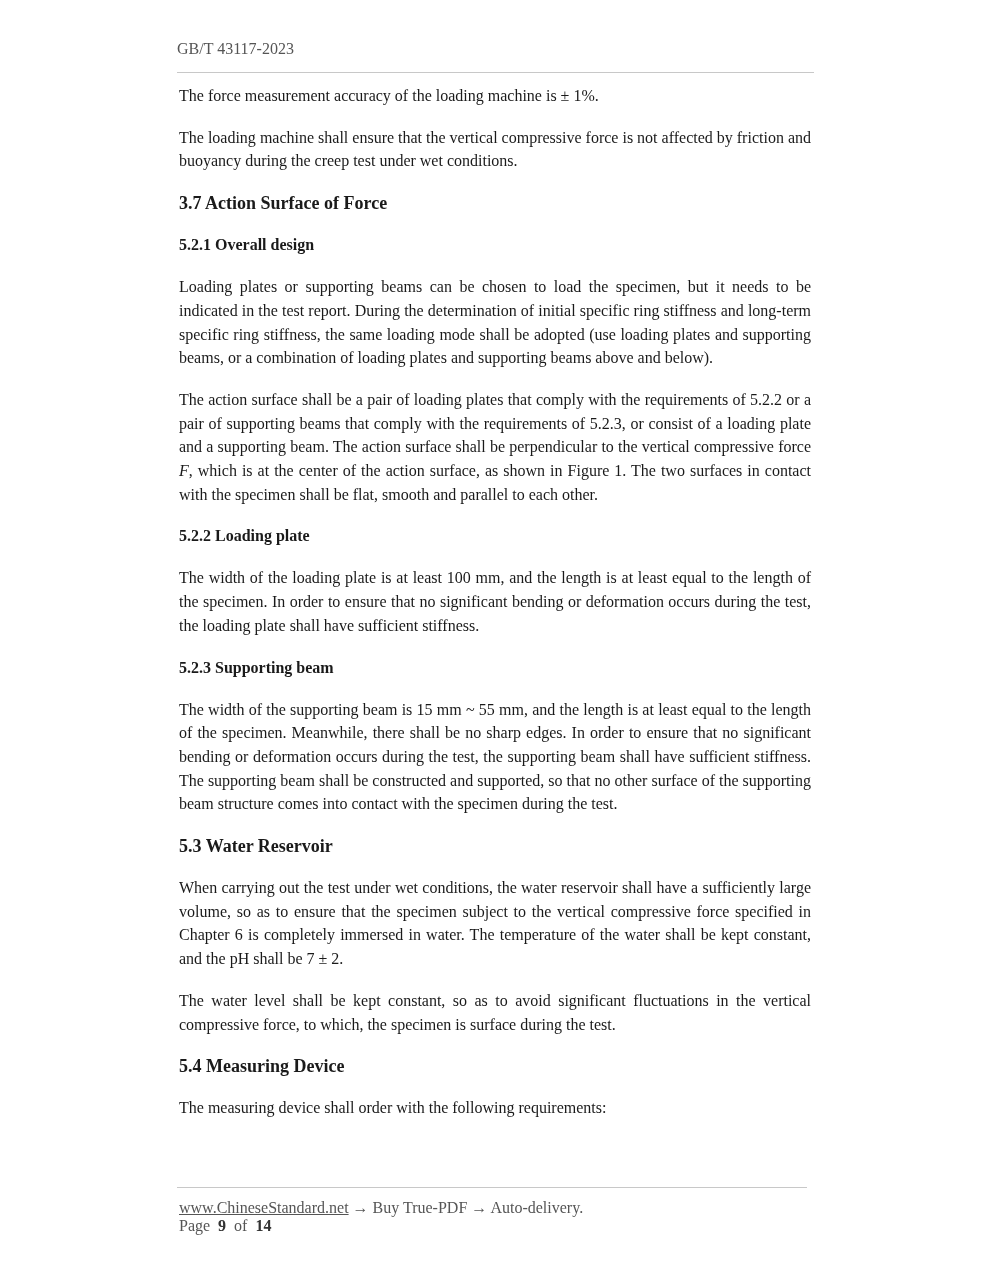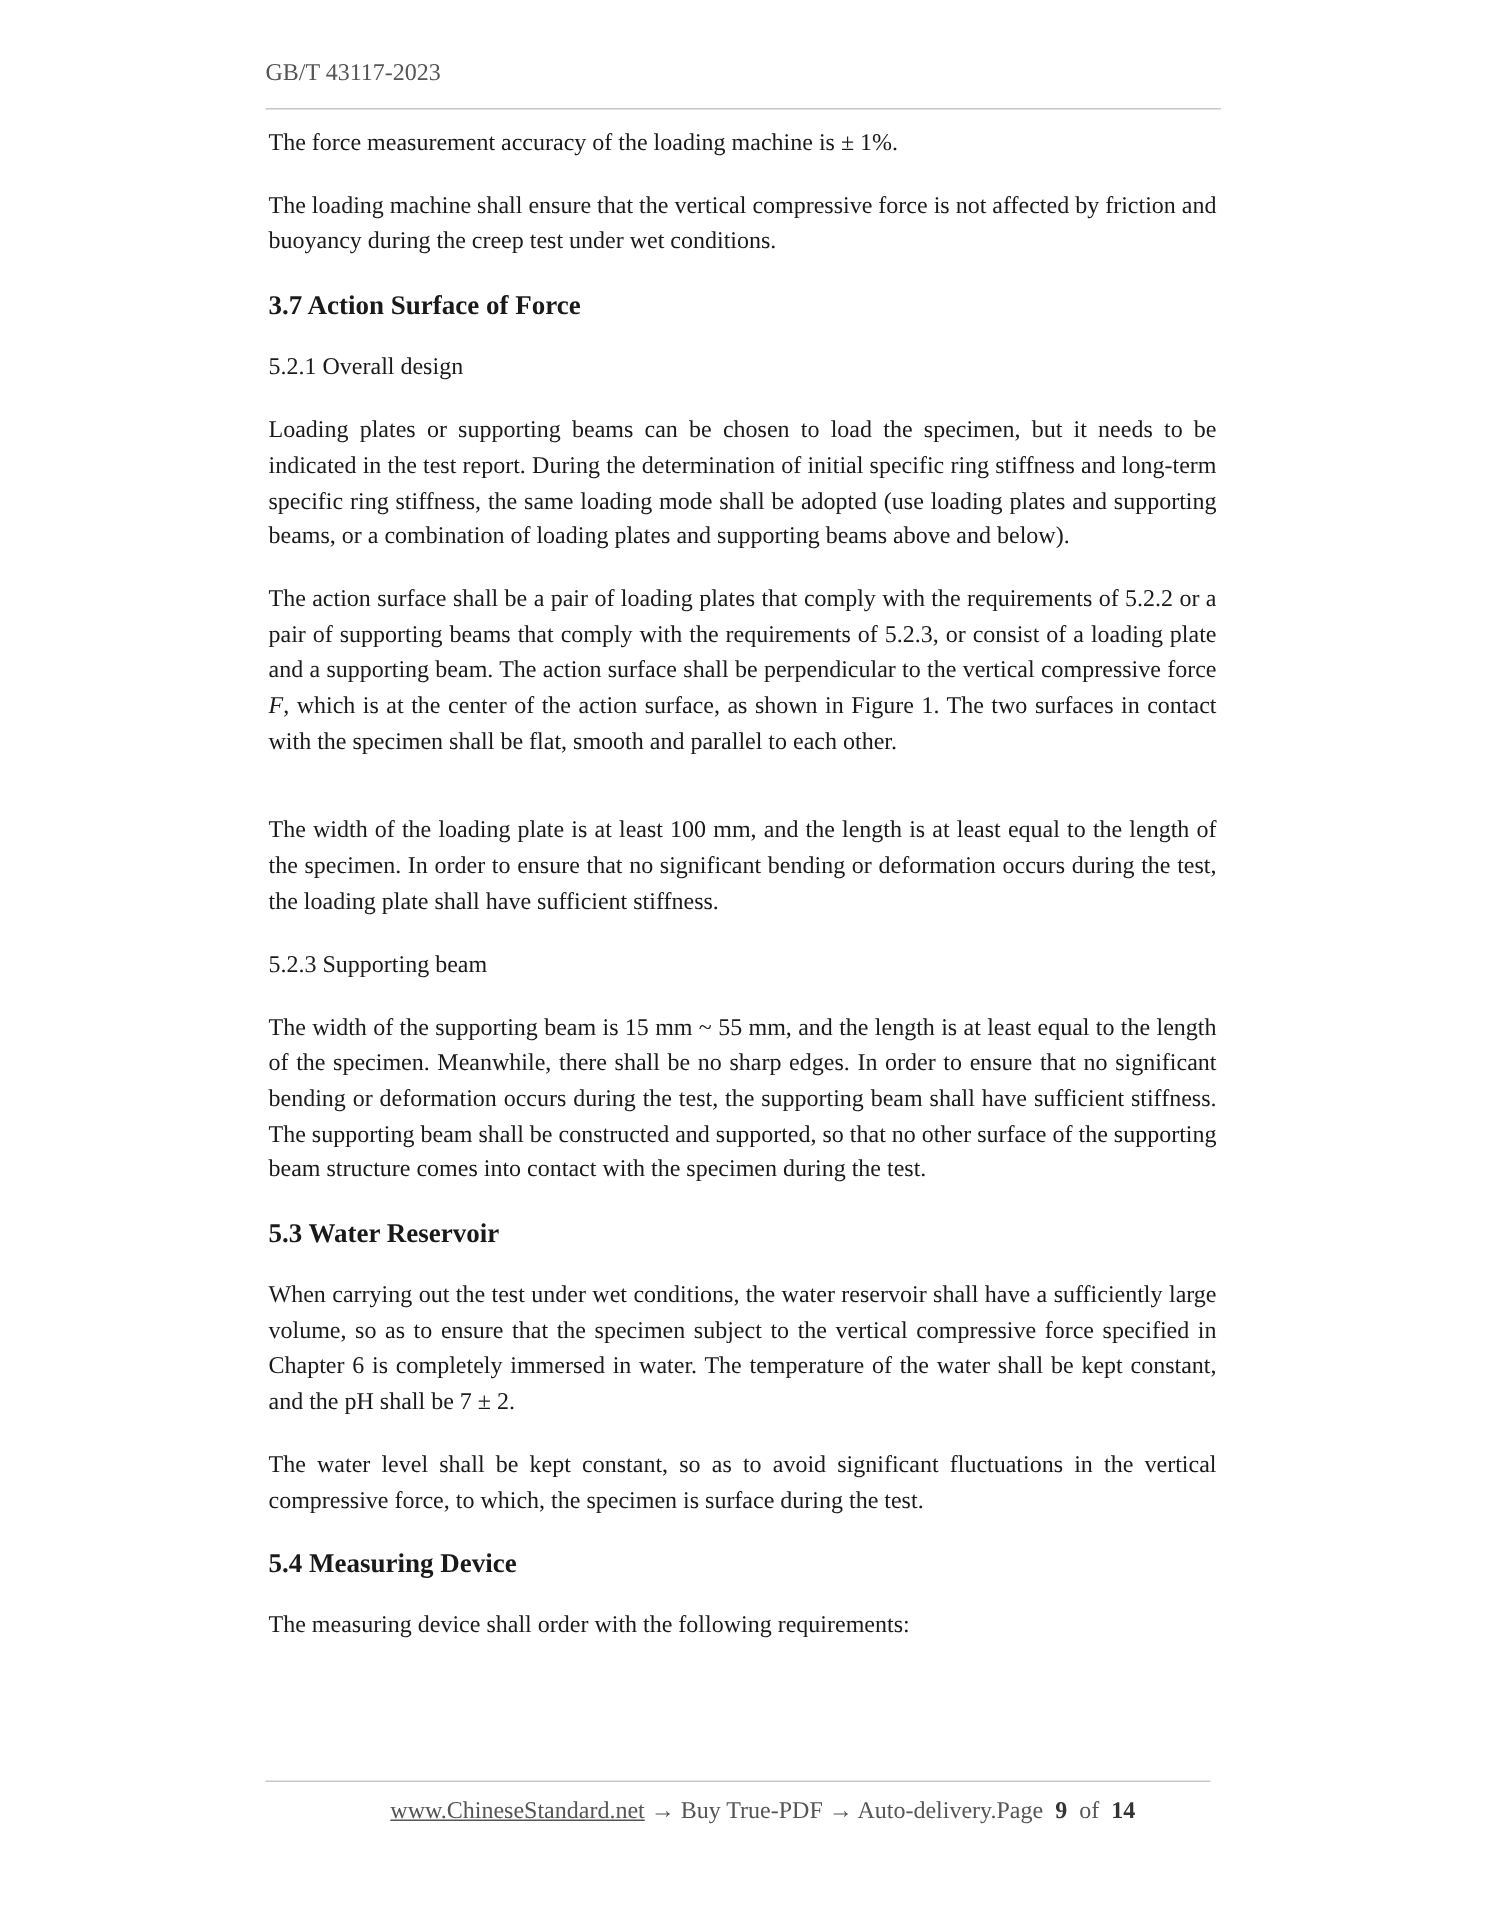--- a/index.html
+++ b/index.html
@@ -47,42 +47,43 @@
     .gap-p { height: 18px; }
     h2.sec {
       margin: 0;
       font-size: 18px;
       font-weight: bold;
       line-height: 24px;
     }
     h3.sub {
       margin: 0;
       font-size: 16px;
-      font-weight: normal;
+      font-weight: bold;
       line-height: 24px;
     }
     .gap-h { height: 18px; }
     .footer-rule {
       position: absolute;
       left: 177px;
       top: 1187px;
       width: 630px;
       height: 0;
       border-top: 1.5px solid #c8c8c8;
     }
     .footer {
       position: absolute;
-      left: 195px;
+      left: 179px;
       top: 1199px;
       width: 627px;
       font-size: 16px;
       color: #555555;
       display: flex;
       justify-content: center;
       align-items: baseline;
+      flex-direction: column;
     }
     .footer a {
       color: #555555;
       text-decoration: underline;
     }
     .page-num b {
       color: #333333;
       font-weight: bold;
     }
   </style>
@@ -100,20 +101,21 @@
 
   <h2 class="sec">3.7 Action Surface of Force</h2>
   <div class="gap-h"></div>
   <h3 class="sub">5.2.1 Overall design</h3>
   <div class="gap-h"></div>
   <p class="body">Loading plates or supporting beams can be chosen to load the specimen, but it needs to be indicated in the test report. During the determination of initial specific ring stiffness and long-term specific ring stiffness, the same loading mode shall be adopted (use loading plates and supporting beams, or a combination of loading plates and supporting beams above and below).</p>
   <div class="gap-p"></div>
   <p class="body"><span>The action surface shall be a pair of loading plates that comply with the requirements of 5.2.2 or a pair of supporting beams that comply with the requirements of 5.2.3, or consist of a loading plate and a supporting beam. The action surface shall be perpendicular to the vertical compressive force </span><i>F</i><span>, which is at the center of the action surface, as shown in Figure 1. The two surfaces in contact with the specimen shall be flat, smooth and parallel to each other.</span></p>
   <div class="gap-p"></div>
 
+  <h3 class="sub">5.2.2 Loading plate</h3>
   <div class="gap-h"></div>
   <p class="body">The width of the loading plate is at least 100 mm, and the length is at least equal to the length of the specimen. In order to ensure that no significant bending or deformation occurs during the test, the loading plate shall have sufficient stiffness.</p>
   <div class="gap-p"></div>
 
   <h3 class="sub">5.2.3 Supporting beam</h3>
   <div class="gap-h"></div>
   <p class="body">The width of the supporting beam is 15 mm ~ 55 mm, and the length is at least equal to the length of the specimen. Meanwhile, there shall be no sharp edges. In order to ensure that no significant bending or deformation occurs during the test, the supporting beam shall have sufficient stiffness. The supporting beam shall be constructed and supported, so that no other surface of the supporting beam structure comes into contact with the specimen during the test.</p>
   <div class="gap-p"></div>
 
   <h2 class="sec">5.3 Water Reservoir</h2>

